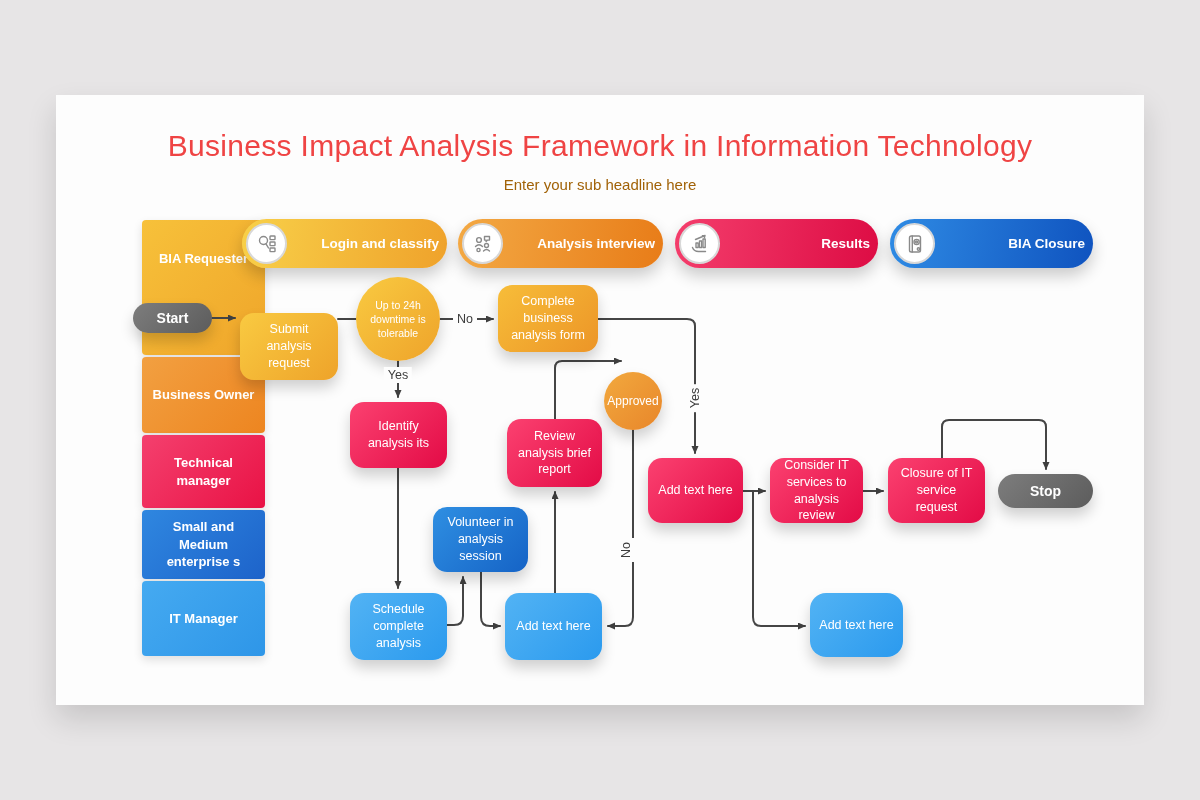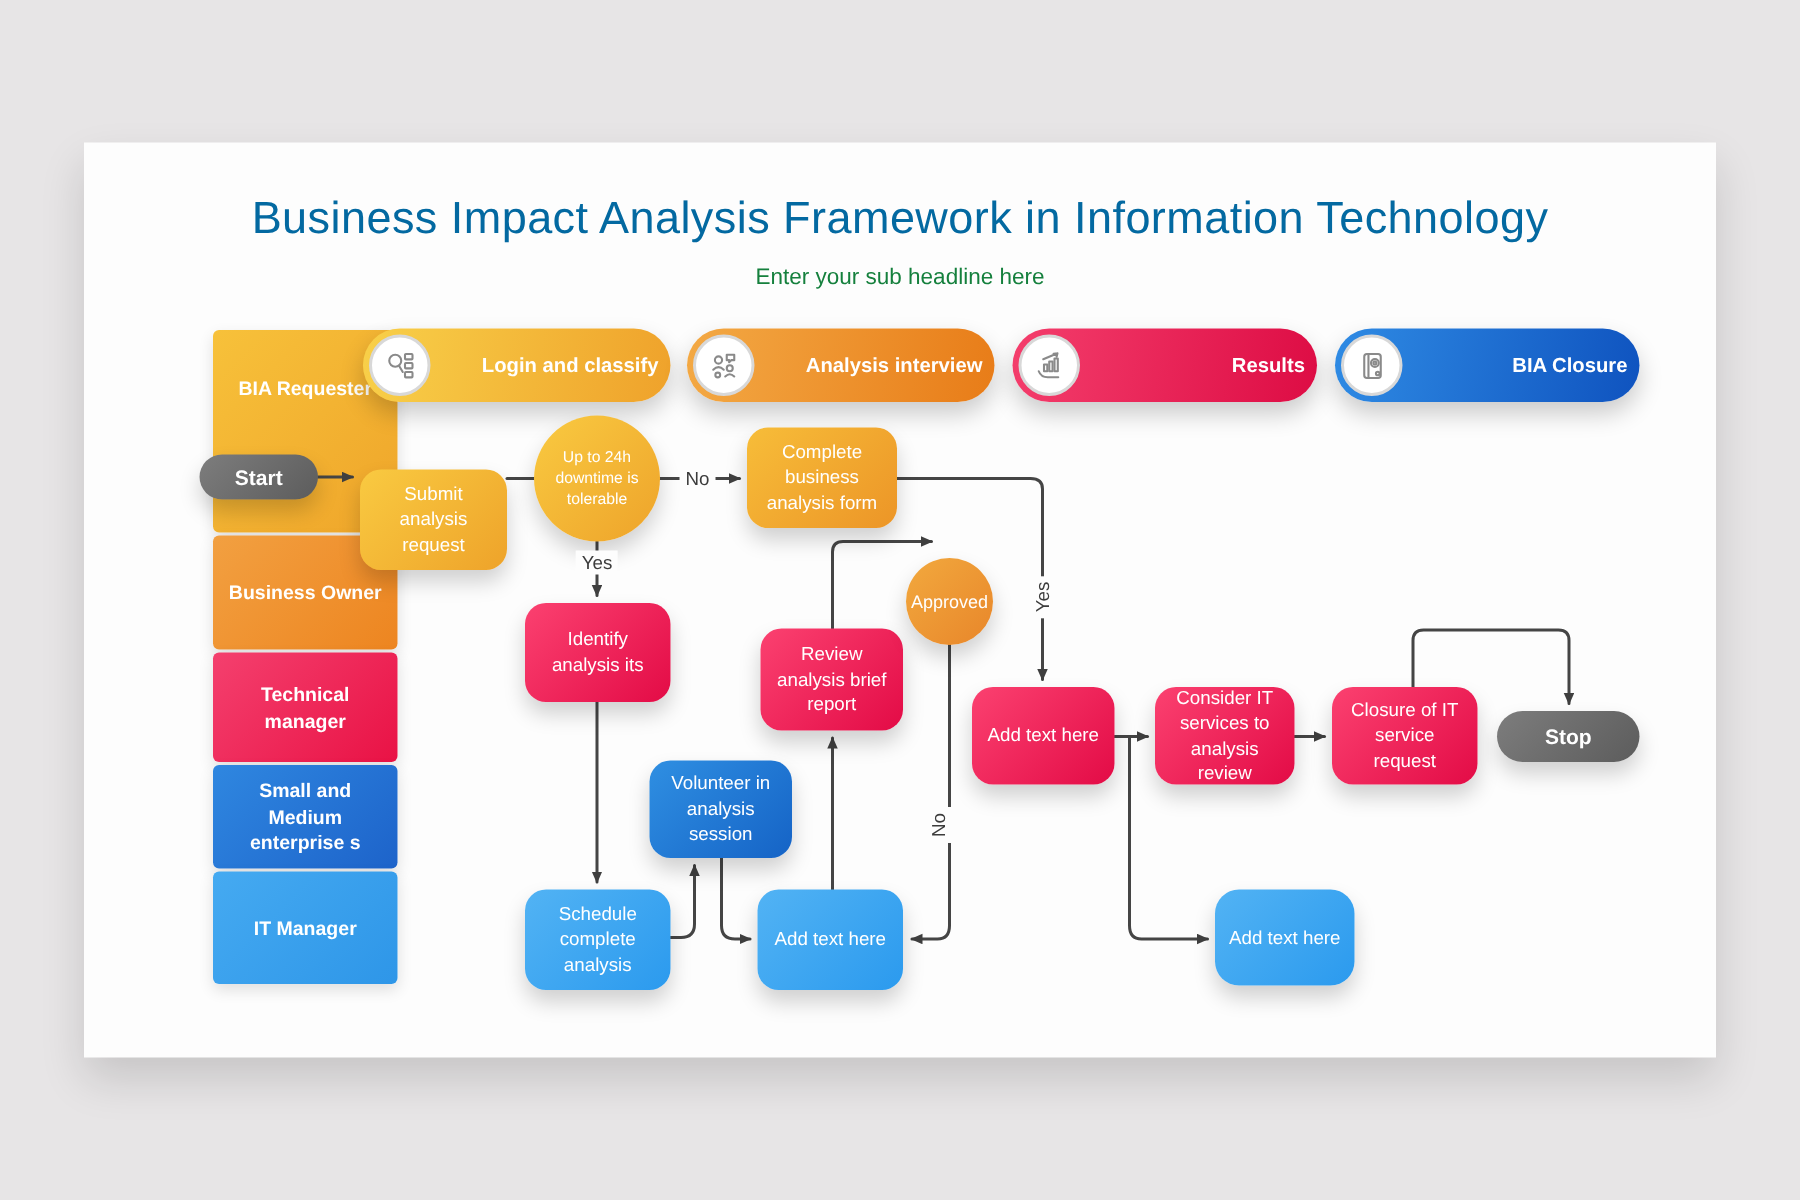--- a/index.html
+++ b/index.html
@@ -1,23 +1,23 @@
 <!DOCTYPE html>
 <html><head>
 <meta charset="utf-8">
 <style>
   * { margin:0; padding:0; box-sizing:border-box; }
   html,body { width:1200px; height:800px; overflow:hidden; background:#e7e5e6;
               font-family:"Liberation Sans", sans-serif; }
   .card { position:absolute; left:56px; top:95px; width:1088px; height:610px;
           background:#fdfdfd; box-shadow:0 14px 28px rgba(0,0,0,.14); }
   .title { position:absolute; left:0; top:34px; width:100%; text-align:center;
-           font-size:30px; font-weight:400; color:#0369a1; letter-spacing:.3px; }
+           font-size:30px; font-weight:400; color:#ef4444; letter-spacing:.3px; }
   .subtitle { position:absolute; left:0; top:81px; width:100%; text-align:center;
-              font-size:15px; color:#15803d; }
+              font-size:15px; color:#a16207; }
   .canvas { position:absolute; left:0; top:0; width:1088px; height:610px; }
 
   
   .sidebar { position:absolute; left:49px; top:125px; width:123px; height:442px;
              display:flex; flex-direction:column; row-gap:2px;margin-left:37px; }
   .lane { border-radius:4px; color:#fff; font-weight:bold; font-size:13px;
           display:flex; align-items:center; justify-content:center; text-align:center;
           padding:4px 10px; line-height:1.35; box-shadow:0 4px 10px rgba(0,0,0,.12); }
   .lane1 { height:135px; align-items:flex-start; padding-top:30px;
            background:linear-gradient(135deg,#f7c13a,#efa52a); }

